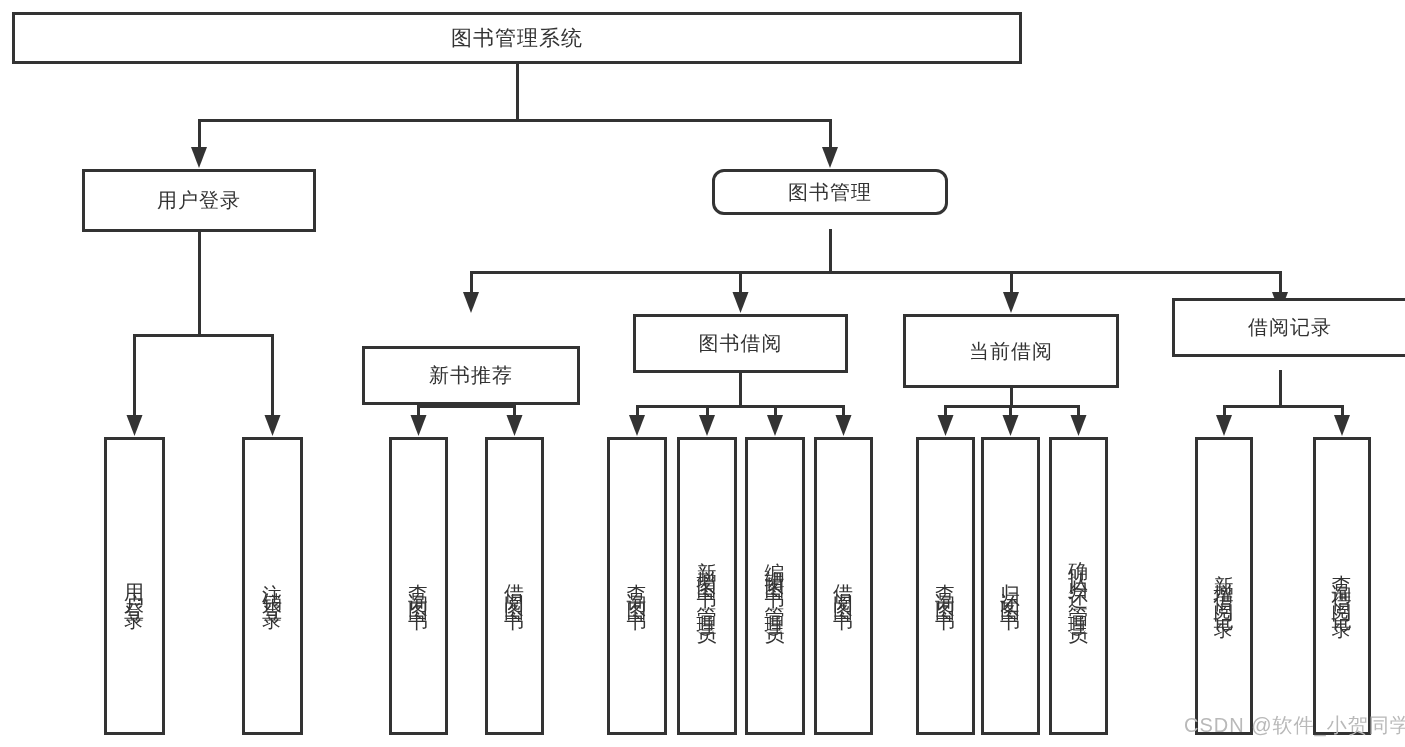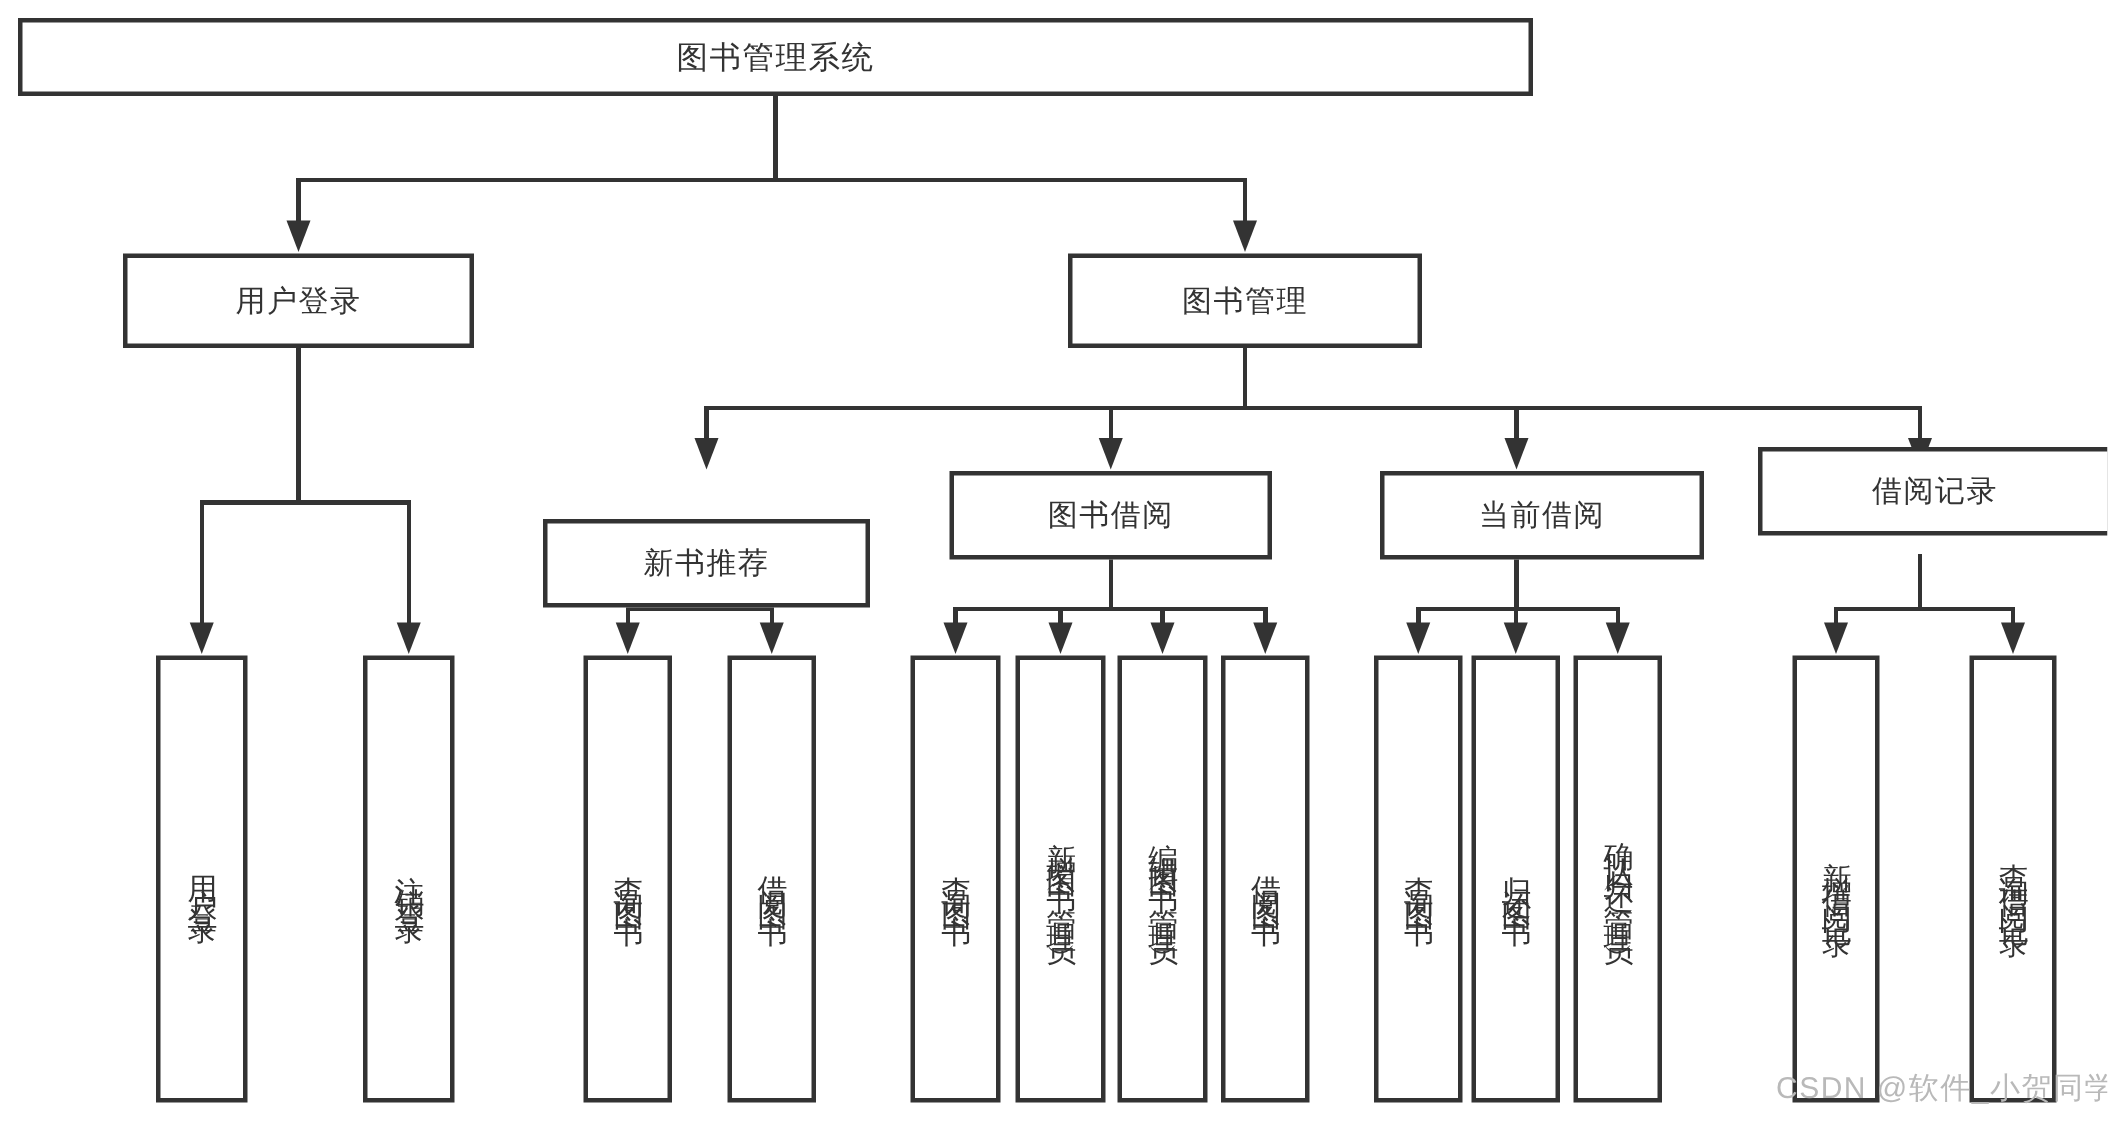--- a/index.html
+++ b/index.html
@@ -118,30 +118,30 @@
       <polygon points="1334,415 1350,415 1342,436" fill="#333333"></polygon>
     </svg>
 
   <div id="watermark" style="color: rgb(185, 185, 185);">CSDN @软件_小贺同学</div>
 <div class="node h root" style="left: 12px; top: 12px; width: 1010px; height: 52px;">
       <span>图书管理系统</span>
     </div>
     <div class="node h" style="left: 82px; top: 169px; width: 234px; height: 63px;">
       <span>用户登录</span>
     </div>
-    <div class="node h" style="left: 712px; top: 169px; width: 236px; height: 63px;">
+    <div class="node h" style="left: 712px; top: 169px; width: 236px; height: 46px; border-radius: 12px;">
       <span>图书管理</span>
     </div>
     <div class="node h" style="left: 362px; top: 314px; width: 218px; height: 59px; margin-top: 32px;">
       <span>新书推荐</span>
     </div>
     <div class="node h" style="left: 633px; top: 314px; width: 215px; height: 59px;">
       <span>图书借阅</span>
     </div>
-    <div class="node h" style="left: 903px; top: 314px; width: 216px; height: 59px; margin-left: 17px;">
+    <div class="node h" style="left: 903px; top: 314px; width: 216px; height: 74px;">
       <span>当前借阅</span>
     </div>
     <div class="node h" style="left: 1172px; top: 298px; width: 236px; height: 59px;">
       <span>借阅记录</span>
     </div>
     <div class="node v" style="left: 104px; top: 437px; width: 61px; height: 298px;">
       <span>用户登录</span>
     </div>
     <div class="node v" style="left: 242px; top: 437px; width: 61px; height: 298px;">
       <span>注销登录</span>

